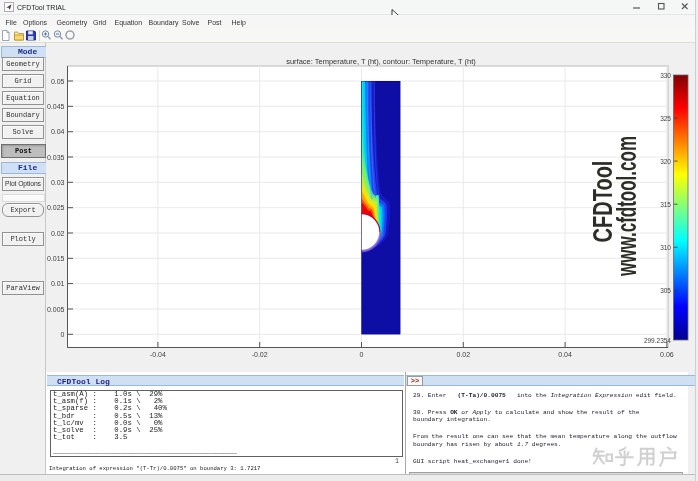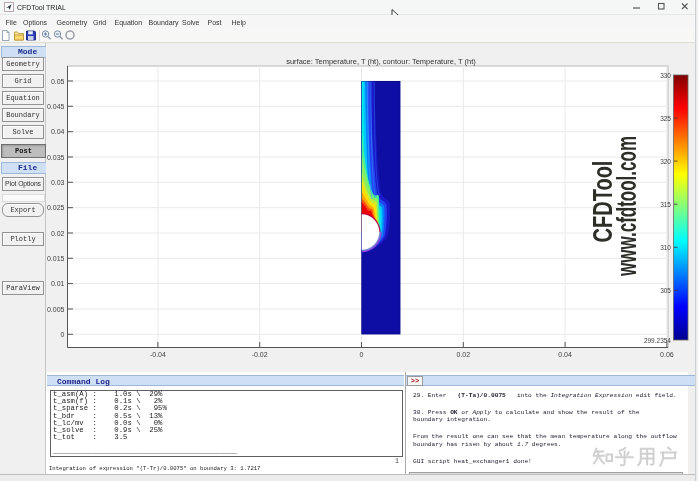--- a/index.html
+++ b/index.html
@@ -232,25 +232,25 @@
 <text x="671" y="163.6">320</text>
 <text x="671" y="206.7">315</text>
 <text x="671" y="249.8">310</text>
 <text x="671" y="292.9">305</text>
 <text x="671" y="342.5">299.2354</text>
 </g>
 </svg>
 
 <div class="abs" id="botleft"></div>
 <div class="abs" id="logpanel"></div>
-<div class="abs" id="loghead">Command Log</div>
+<div class="abs" id="loghead">CFDTool Log</div>
 <div class="abs" id="logbox"></div>
 <div class="abs mono" id="logtext">t_asm(A) :    1.0s \  29%
 t_asm(f) :    0.1s \   2%
-t_sparse :    0.2s \   95%
+t_sparse :    0.2s \   40%
 t_bdr    :    0.5s \  13%
 t_lc/mv  :    0.0s \   0%
 t_solve  :    0.9s \  25%
 t_tot    :    3.5
 
 __________________________________________</div>
 <div class="abs" id="intline">Integration of expression "(T-Tr)/0.0075" on boundary 3: 1.7217</div>
 <div class="abs" id="pageno">1</div>
 <div class="abs" id="infopanel"></div>
 <div class="abs" id="infohead"></div>

